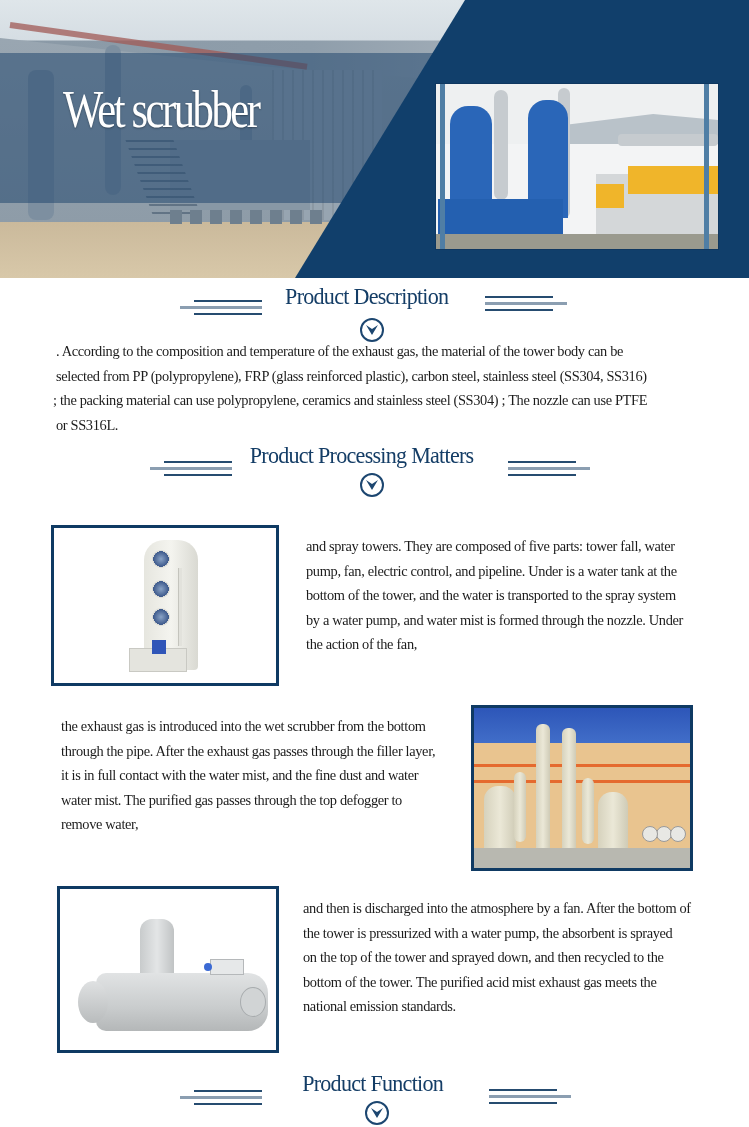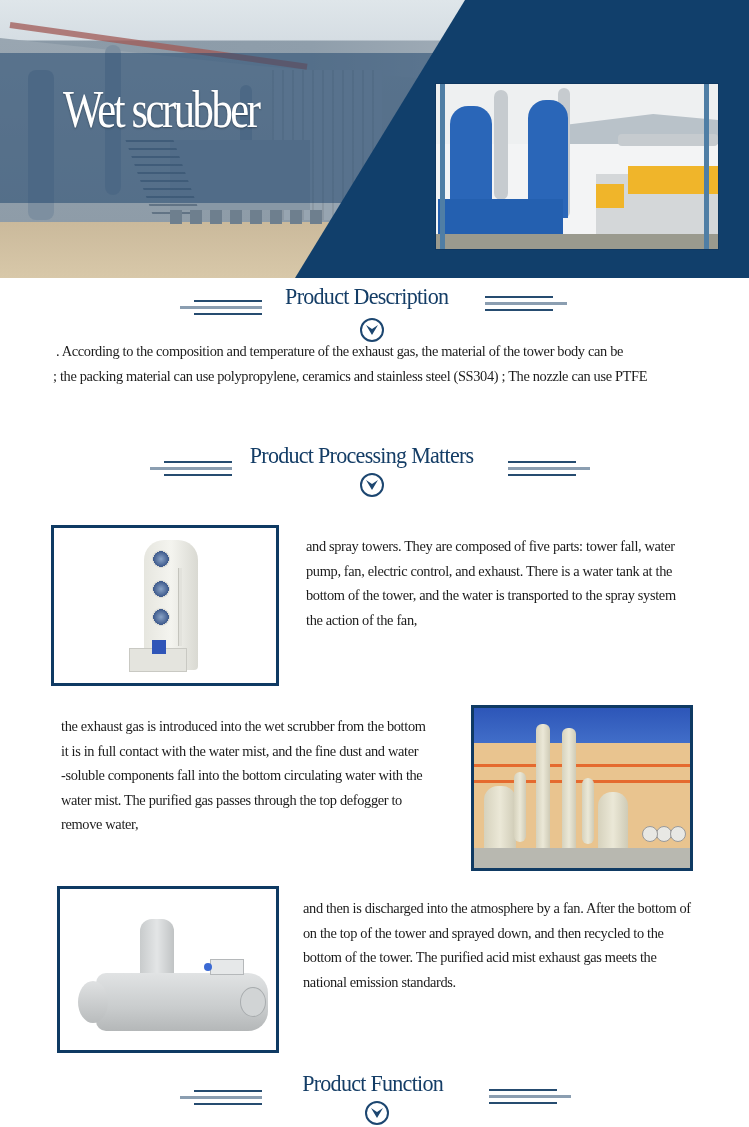--- a/index.html
+++ b/index.html
@@ -133,21 +133,23 @@
   </div>
   <div class="chev" style="left:360px;top:35px;">
     <svg width="14" height="12" viewBox="0 0 14 12">
         <path d="M1 1 L7 11 L13 1 L7 5 Z" fill="#1c4670"></path>
       </svg>
   </div>
 </div>
 
 <div class="para" style="left:56px;top:339px;">
   <div> . According to the composition and temperature of the exhaust gas, the material of the tower body can be</div>
+  <div>selected from PP (polypropylene), FRP (glass reinforced plastic), carbon steel, stainless steel (SS304, SS316)</div>
   <div style="margin-left:-3px;">; the packing material can use polypropylene, ceramics and stainless steel (SS304) ; The nozzle can use PTFE</div>
+  <div>or SS316L.</div>
 </div>
 
 <div class="sec-head" style="top:442px;">
   <div class="deco" style="left:150px;top:19px;width:82px;">
     <span class="l1" style="left:14px;top:0;width:68px;"></span>
     <span class="l2" style="left:0;top:6px;width:82px;"></span>
     <span class="l3" style="left:14px;top:13px;width:68px;"></span>
   </div>
   <div class="sec-title" style="left:240px;">Product Processing Matters</div>
   <div class="deco" style="left:508px;top:19px;width:82px;">
@@ -167,29 +169,30 @@
   <div class="t1-body"></div>
   <div class="t1-port" style="left:98px;top:22px;"></div>
   <div class="t1-port" style="left:98px;top:52px;"></div>
   <div class="t1-port" style="left:98px;top:80px;"></div>
   <div class="t1-pipe"></div>
   <div class="t1-tank"></div>
   <div class="t1-pump"></div>
 </div>
 <div class="para" style="left:306px;top:534px;">
   <div>and spray towers. They are composed of five parts: tower fall, water</div>
-  <div>pump, fan, electric control, and exhaust. There is a water tank at the</div>
+  <div>pump, fan, electric control, and pipeline. Under is a water tank at the</div>
   <div>bottom of the tower, and the water is transported to the spray system</div>
+  <div>by a water pump, and water mist is formed through the nozzle. Under</div>
   <div>the action of the fan,</div>
 </div>
 
 <div class="para" style="left:61px;top:714px;">
   <div>the exhaust gas is introduced into the wet scrubber from the bottom</div>
+  <div>through the pipe. After the exhaust gas passes through the filler layer,</div>
   <div> it is in full contact with the water mist, and the fine dust and water</div>
-  <div>-soluble components fall into the bottom circulating water with the</div>
   <div> water mist. The purified gas passes through the top defogger to</div>
   <div>remove water,</div>
 </div>
 <div class="pimg" style="left:471px;top:705px;width:222px;height:166px;">
   <div class="t2-sky"></div>
   <div class="t2-wall"></div>
   <div class="t2-stripe" style="top:56px;"></div>
   <div class="t2-stripe" style="top:72px;"></div>
   <div class="t2-col" style="left:62px;top:16px;width:14px;height:130px;border-radius:6px 6px 0 0;"></div>
   <div class="t2-col" style="left:88px;top:20px;width:14px;height:126px;border-radius:6px 6px 0 0;"></div>
@@ -206,20 +209,21 @@
 <div class="pimg" style="left:57px;top:886px;width:222px;height:167px;">
   <div class="h3-stack"></div>
   <div class="h3-body"></div>
   <div class="h3-cone"></div>
   <div class="h3-flange"></div>
   <div class="h3-box"></div>
   <div class="h3-motor"></div>
 </div>
 <div class="para" style="left:303px;top:896px;">
   <div>and then is discharged into the atmosphere by a fan. After the bottom of</div>
+  <div> the tower is pressurized with a water pump, the absorbent is sprayed</div>
   <div> on the top of the tower and sprayed down, and then recycled to the</div>
   <div>bottom of the tower. The purified acid mist exhaust gas meets the</div>
   <div> national emission standards.</div>
 </div>
 
 <div class="sec-head" style="top:1070px;">
   <div class="deco" style="left:180px;top:20px;width:82px;">
     <span class="l1" style="left:14px;top:0;width:68px;"></span>
     <span class="l2" style="left:0;top:6px;width:82px;"></span>
     <span class="l3" style="left:14px;top:13px;width:68px;"></span>

